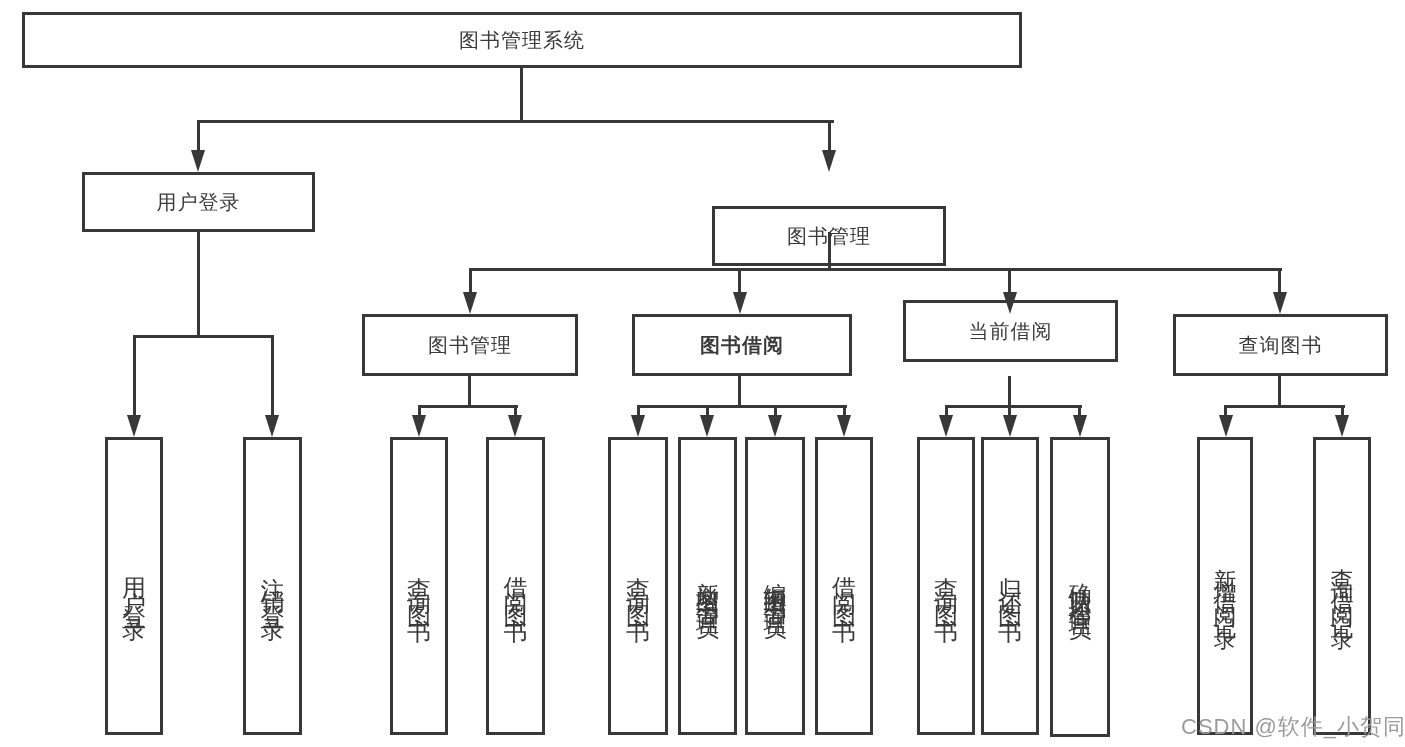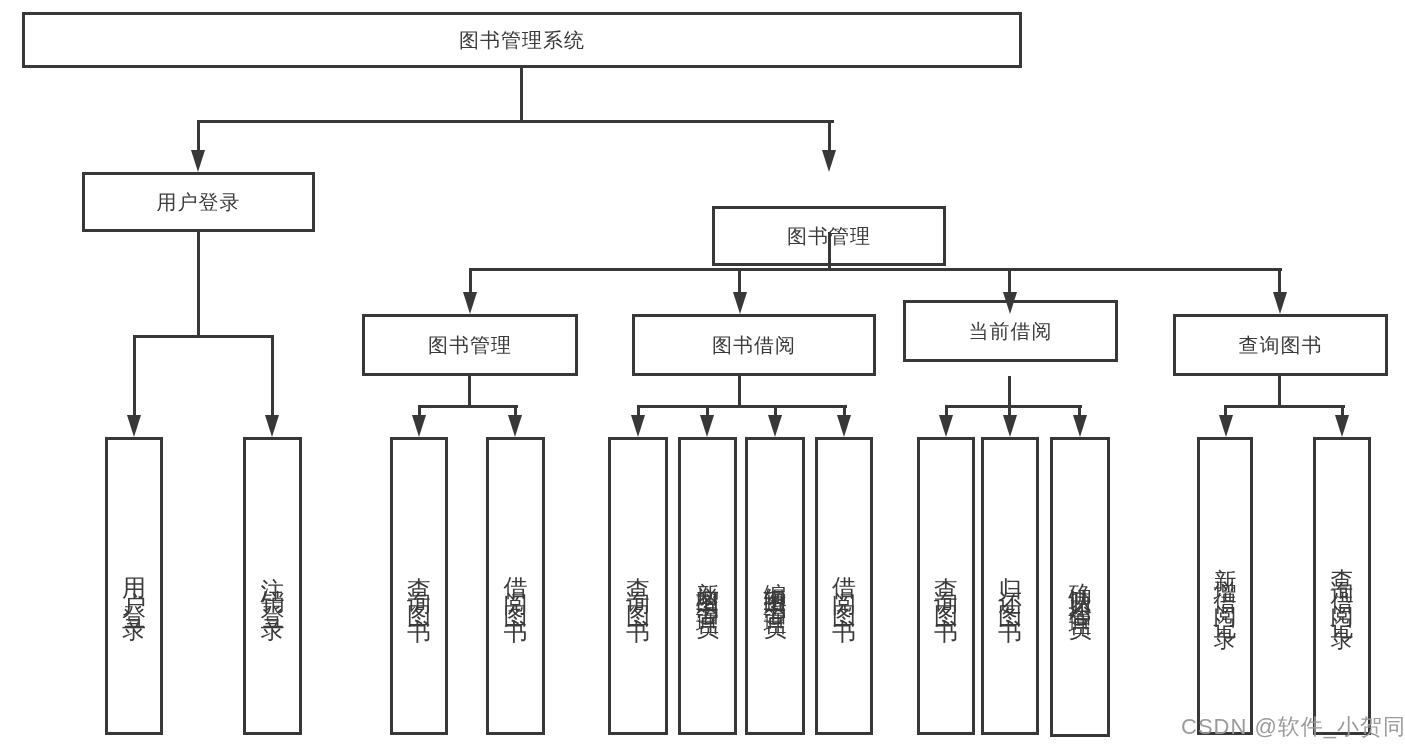--- a/index.html
+++ b/index.html
@@ -65,21 +65,21 @@
   <div class="box hbox" style="left:82px;top:172px;width:233px;height:60px;">
     <span>用户登录</span>
   </div>
   <div class="box hbox" style="left:712px;top:172px;width:234px;height:60px;margin-top:34px;">
     <span>图书管理</span>
   </div>
 
   <div class="box hbox" style="left:362px;top:314px;width:216px;height:62px;">
     <span>图书管理</span>
   </div>
-  <div class="box hbox" style="left:632px;top:314px;width:244px;height:62px;">
+  <div class="box hbox" style="left:632px;top:314px;width:220px;height:62px;font-weight:bold;">
     <span>图书借阅</span>
   </div>
   <div class="box hbox" style="left:903px;top:300px;width:215px;height:62px;">
     <span>当前借阅</span>
   </div>
   <div class="box hbox" style="left:1173px;top:314px;width:215px;height:62px;">
     <span>查询图书</span>
   </div>
 
   <div class="box leaf" style="left:105px;top:437px;width:58px;height:298px;">

